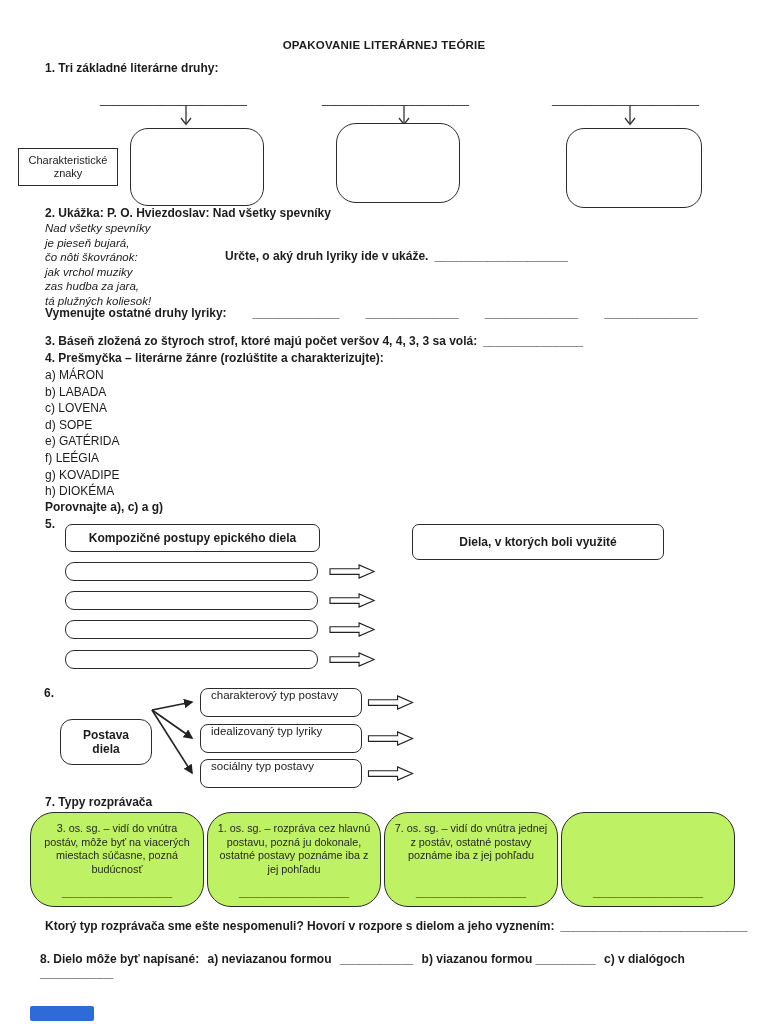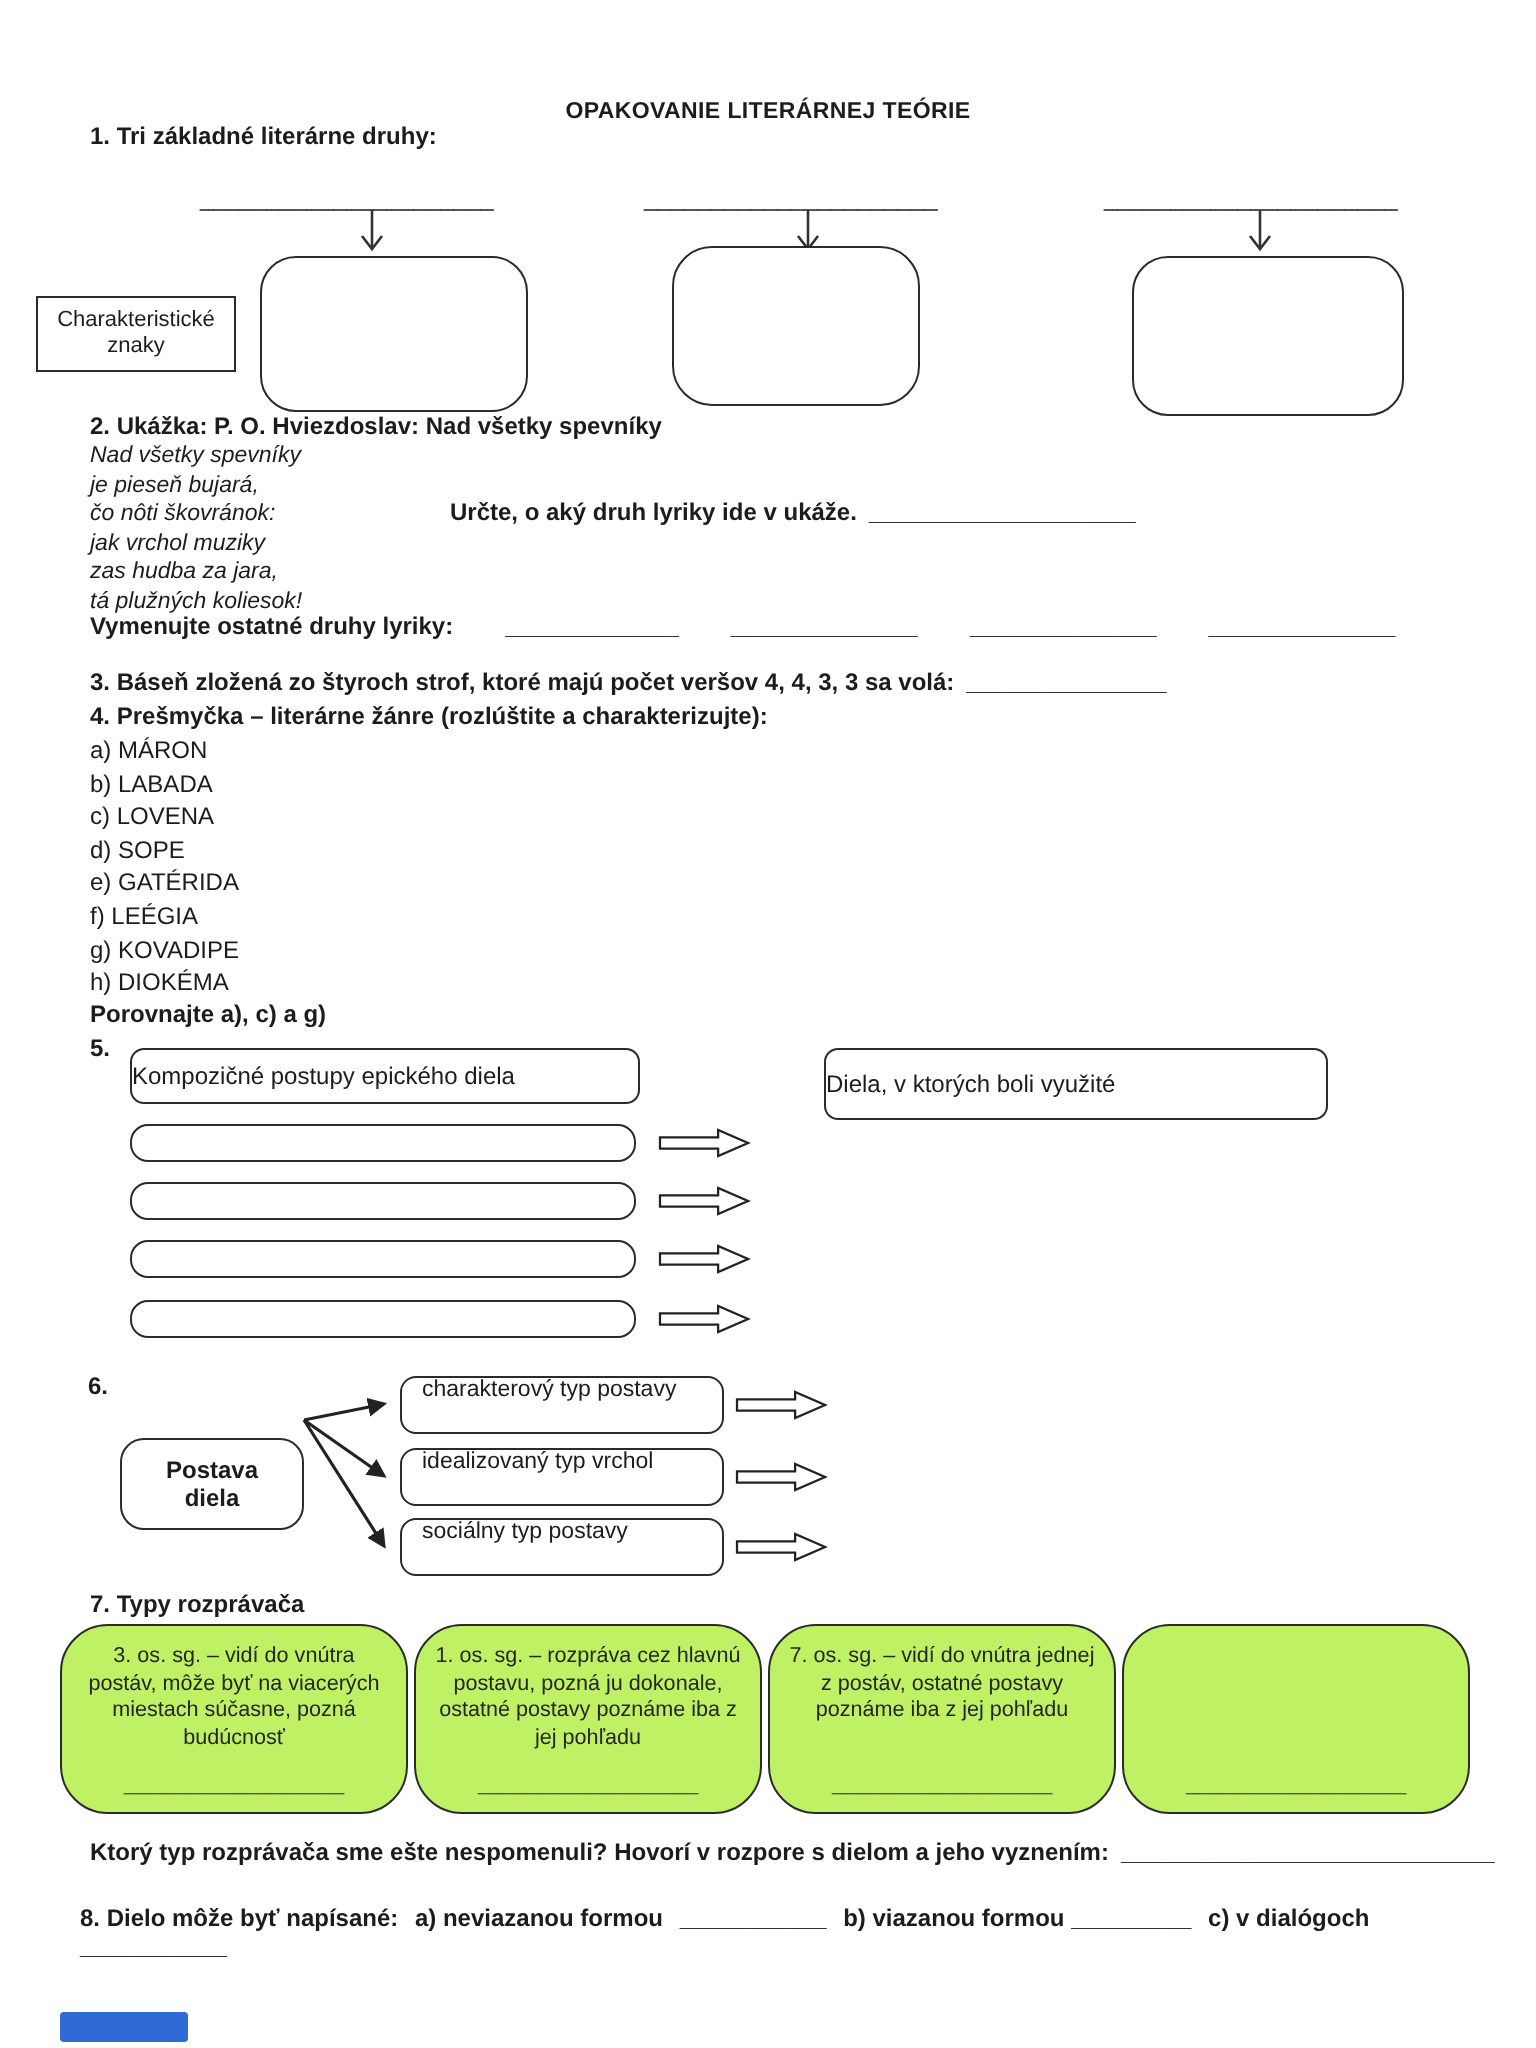--- a/index.html
+++ b/index.html
@@ -1,29 +1,29 @@
 <!DOCTYPE html>
 <html><head>
 <meta charset="utf-8">
 <style>
   html,body{margin:0;padding:0;background:#ffffff;}
   .page{position:relative;width:768px;height:1024px;background:#fff;overflow:hidden;
         font-family:"Liberation Sans",sans-serif;color:#1c1c1c;font-size:12px;}
   .abs{position:absolute;}
   .b{font-weight:bold;}
-  .title{left:0;right:0;top:39px;text-align:center;font-weight:bold;font-size:11.5px;letter-spacing:.2px;margin-top:11px;}
+  .title{left:0;right:0;top:39px;text-align:center;font-weight:bold;font-size:11.5px;letter-spacing:.2px;}
   .rbox{position:absolute;border:1.5px solid #2b2b2b;border-radius:18px;background:#fff;box-sizing:border-box;}
   .charbox{position:absolute;border:1.6px solid #2b2b2b;background:#fff;box-sizing:border-box;
            display:flex;flex-direction:column;justify-content:center;align-items:center;
            font-size:11px;line-height:13px;text-align:center;}
   .blank{white-space:pre;}
   .poem{line-height:14.5px;font-size:11.5px;font-style:italic;}
   .list{line-height:16.6px;font-size:12px;}
   .hdrbox{position:absolute;border:1.9px solid #2b2b2b;border-radius:7px;background:#fff;box-sizing:border-box;
-          display:flex;align-items:center;justify-content:flex-start;font-weight:normal;font-size:12px;}
+          display:flex;align-items:center;justify-content:center;font-weight:bold;font-size:12px;}
   .rowbox{position:absolute;border:1.4px solid #2b2b2b;border-radius:9px;background:#fff;box-sizing:border-box;}
   .typebox{position:absolute;border:1.5px solid #2b2b2b;border-radius:8px;background:#fff;box-sizing:border-box;
            display:flex;align-items:flex-start;padding-left:10px;font-size:11.5px;}
   .postavabox{position:absolute;border:1.6px solid #2b2b2b;border-radius:12px;background:#fff;box-sizing:border-box;
            display:flex;flex-direction:column;justify-content:center;align-items:center;
            font-weight:bold;font-size:12px;line-height:14px;}
   .narrbox{position:absolute;border:1.5px solid #2b2b2b;border-radius:24px;background:#bef264;box-sizing:border-box;
            text-align:center;font-size:10.8px;line-height:13.5px;padding:9px 9px 0 9px;color:#262626;}
   .narrblank{position:absolute;left:0;right:0;bottom:7px;text-align:center;color:#555;font-size:11px;}
   .inlinegap{display:inline-block;width:6px;}
@@ -154,21 +154,21 @@
       <line x1="4" y1="24" x2="44" y2="16" stroke="#222" stroke-width="1.6" marker-end="url(#ah)"></line>
       <line x1="4" y1="24" x2="44" y2="52" stroke="#222" stroke-width="1.6" marker-end="url(#ah)"></line>
       <line x1="4" y1="24" x2="44" y2="87" stroke="#222" stroke-width="1.6" marker-end="url(#ah)"></line>
     </svg>
   </span>
 
   <div class="typebox" style="left:200px;top:688px;width:162px;height:29px;">
     <span>charakterový typ postavy</span>
   </div>
   <div class="typebox" style="left:200px;top:724px;width:162px;height:29px;">
-    <span>idealizovaný typ vrchol</span>
+    <span>idealizovaný typ lyriky</span>
   </div>
   <div class="typebox" style="left:200px;top:759px;width:162px;height:29px;">
     <span>sociálny typ postavy</span>
   </div>
 
   <span class="abs" style="left:366px;top:695px;">
     <svg width="50" height="15" viewBox="0 0 50 16">
         <polygon points="1,5 32,5 32,1 48,8 32,15 32,11 1,11" fill="#fff" stroke="#222" stroke-width="1.2"></polygon>
       </svg>
   </span>

